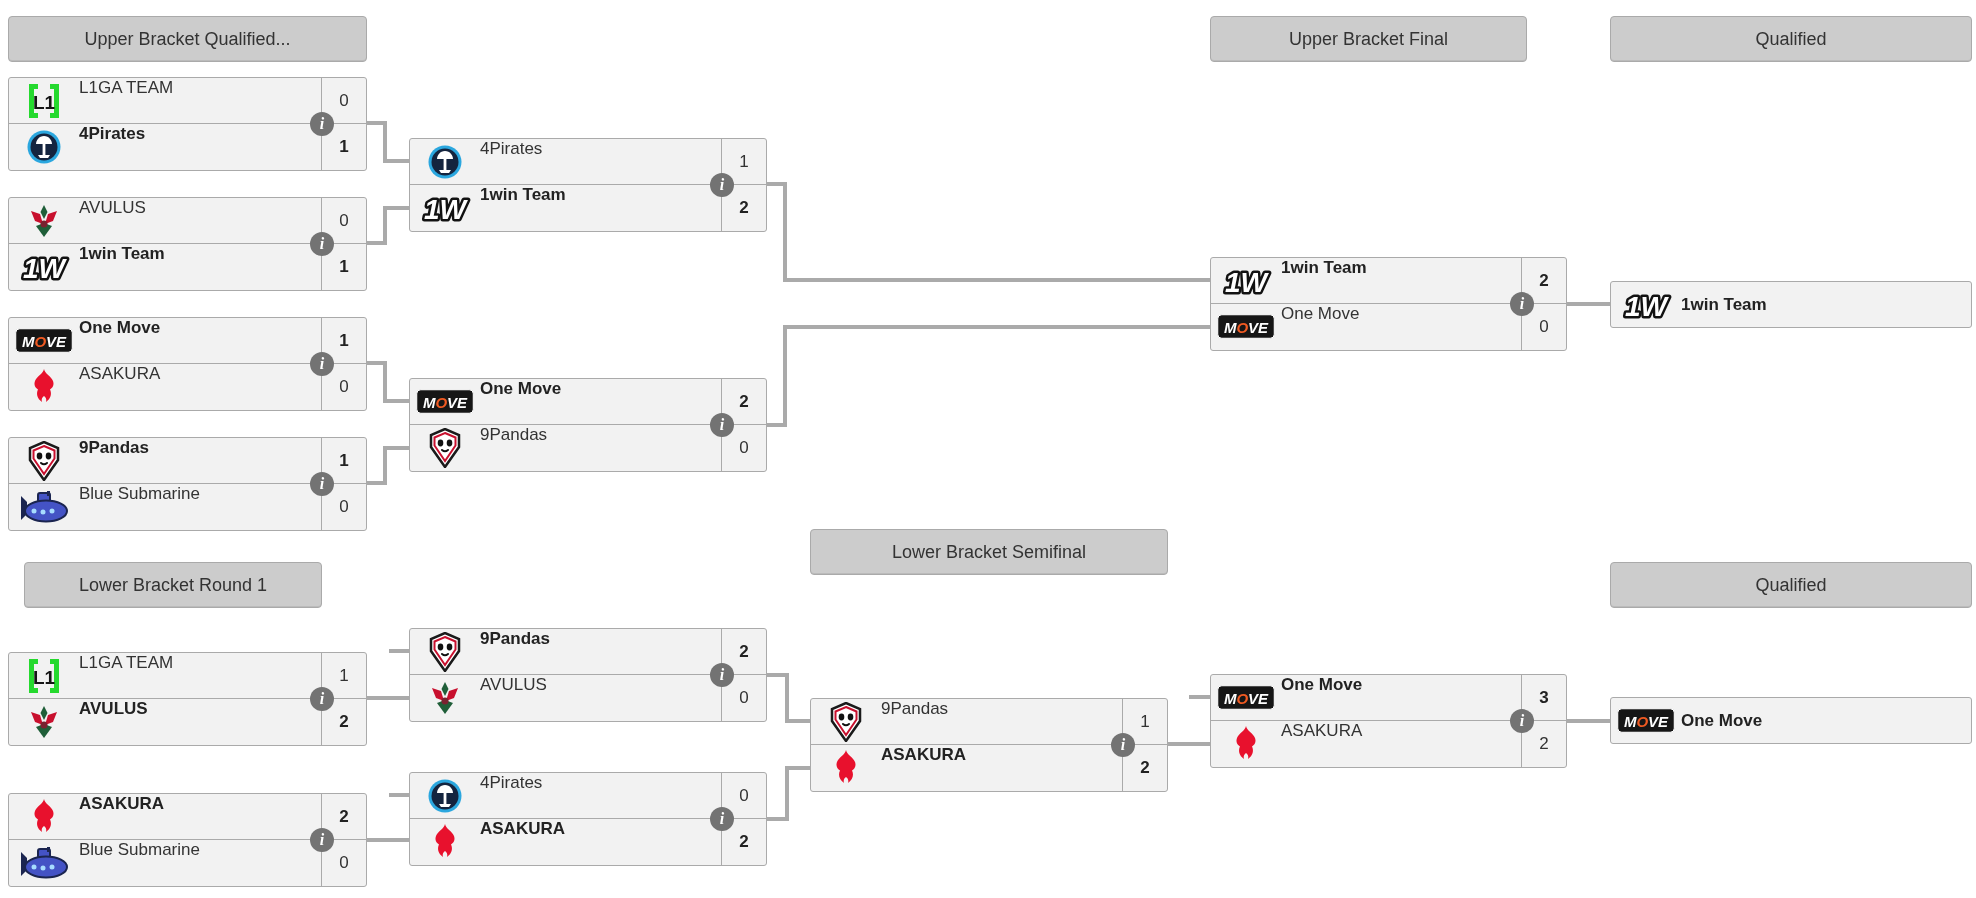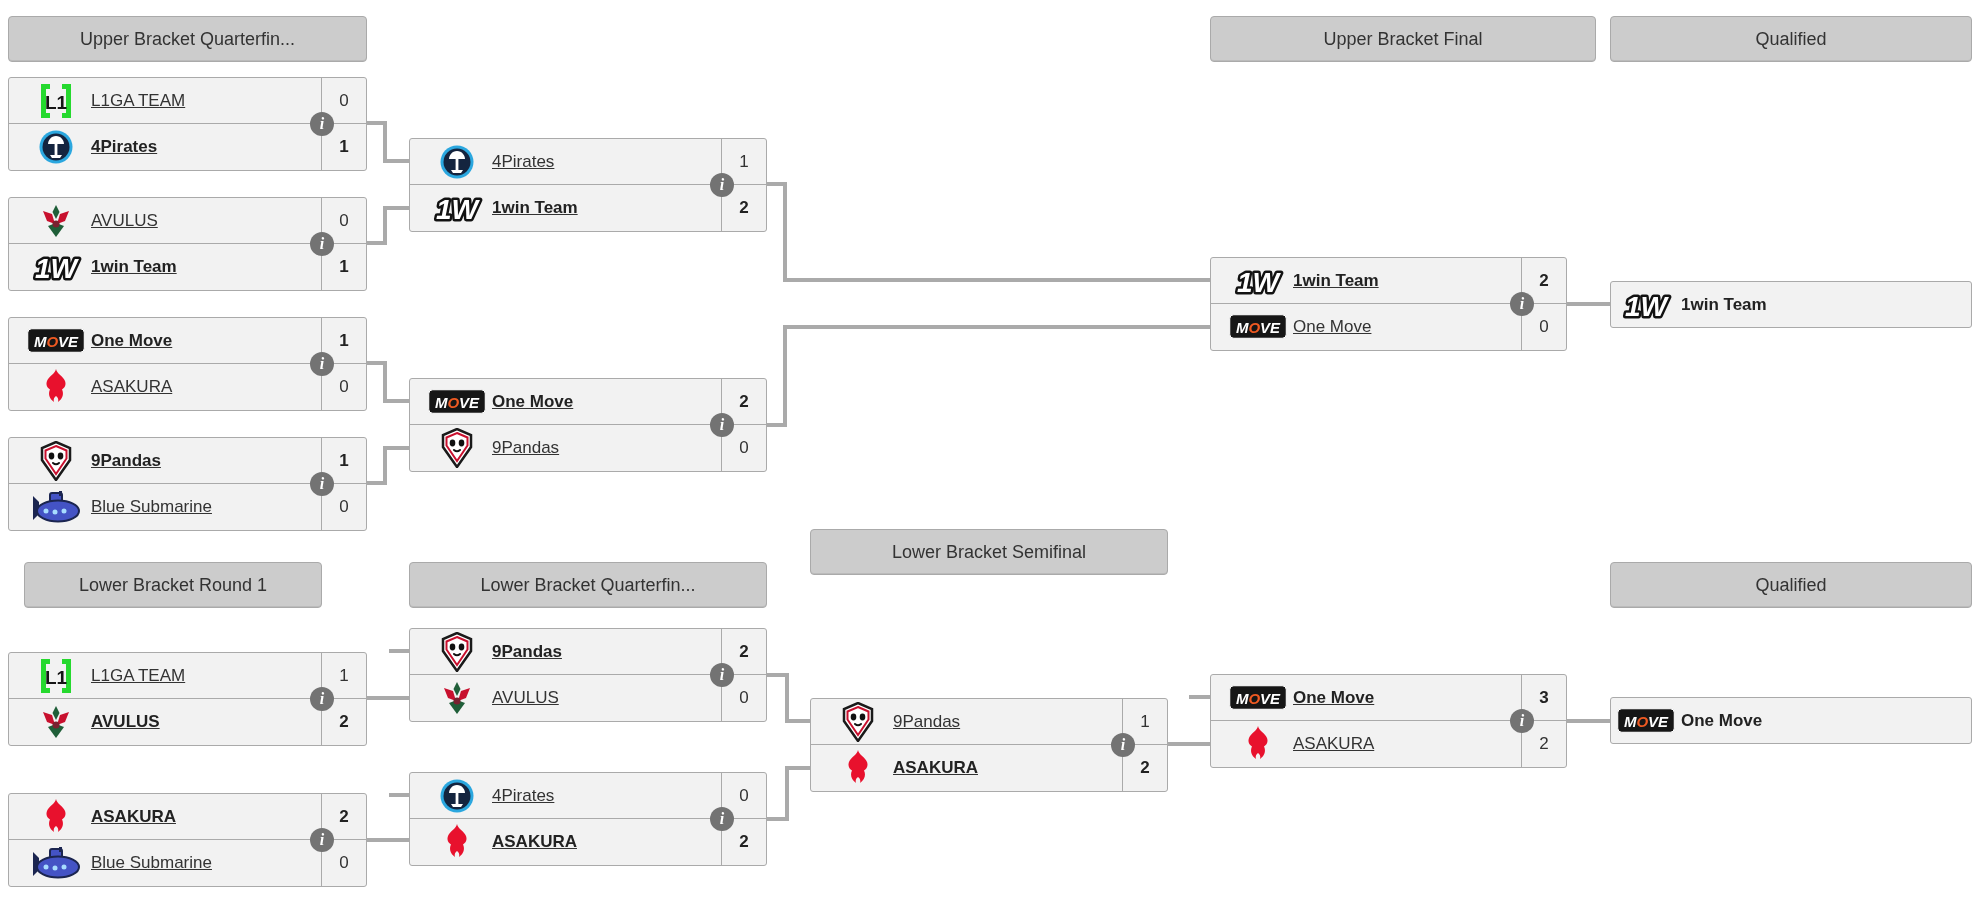--- a/index.html
+++ b/index.html
@@ -14,22 +14,22 @@
     font-size: 18px; color: #333; white-space: nowrap; overflow: hidden;
     box-shadow: inset 0 -1px 0 #bbb;
   }
 
   .cn { position: absolute; background: #aaa; }
 
   .match {
     position: absolute; height: 94px; background: #f2f2f2;
     border: 1px solid #aaa; border-radius: 3px;
   }
-  .trow { position: absolute; left: 12px; right: 0; height: 45px;
-          display: flex; align-items: center; padding-right: 44px; text-decoration: underline; }
+  .trow { position: absolute; left: 0; right: 0; height: 45px;
+          display: flex; padding-right: 44px; }
   .trow.a { top: 0; }
   .trow.b { top: 46px; }
   .mdiv { position: absolute; left: 0; right: 0; top: 45px; height: 1px; background: #aaa; }
   .sdiv { position: absolute; top: 0; bottom: 0; right: 44px; width: 1px; background: #aaa; }
   .logo { flex: 0 0 70px; width: 70px; display: flex; align-items: center; justify-content: center; }
   .tname { flex: 1; font-size: 17px; white-space: nowrap; overflow: hidden; }
   .score { position: absolute; right: 0; top: 0; bottom: 0; width: 44px;
            display: flex; align-items: center; justify-content: center; font-size: 17px; }
   .winner .tname, .winner .score, .winner.tname { font-weight: bold; color: #222; }
 
@@ -46,25 +46,24 @@
     position: absolute; height: 47px; background: #f2f2f2;
     border: 1px solid #aaa; border-radius: 3px;
     display: flex; align-items: center;
   }
 </style>
 </head>
 <body>
 
 <div class="bracket">
 
-  <div class="hdr" style="left:8px;top:16px;width:359px">Upper Bracket Quarterfin...</div>
-  <div class="hdr" style="left:1210px;top:16px;width:386px">Upper Bracket Final</div>
+  <div class="hdr" style="left:8px;top:16px;width:359px">Upper Bracket Qualified...</div>
+  <div class="hdr" style="left:1210px;top:16px;width:317px">Upper Bracket Final</div>
   <div class="hdr" style="left:1610px;top:16px;width:362px">Qualified</div>
   <div class="hdr" style="left:24px;top:562px;width:298px">Lower Bracket Round 1</div>
-  <div class="hdr" style="left:409px;top:562px;width:358px">Lower Bracket Quarterfin...</div>
   <div class="hdr" style="left:810px;top:529px;width:358px">Lower Bracket Semifinal</div>
   <div class="hdr" style="left:1610px;top:562px;width:362px">Qualified</div>
 
   <div class="cn" style="left:367px;top:121px;width:18px;height:4px"></div>
   <div class="cn" style="left:383px;top:121px;width:4px;height:42px"></div>
   <div class="cn" style="left:383px;top:159px;width:26px;height:4px"></div>
   <div class="cn" style="left:367px;top:241px;width:18px;height:4px"></div>
   <div class="cn" style="left:383px;top:206px;width:4px;height:39px"></div>
   <div class="cn" style="left:383px;top:206px;width:26px;height:4px"></div>
   <div class="cn" style="left:367px;top:361px;width:18px;height:4px"></div>

